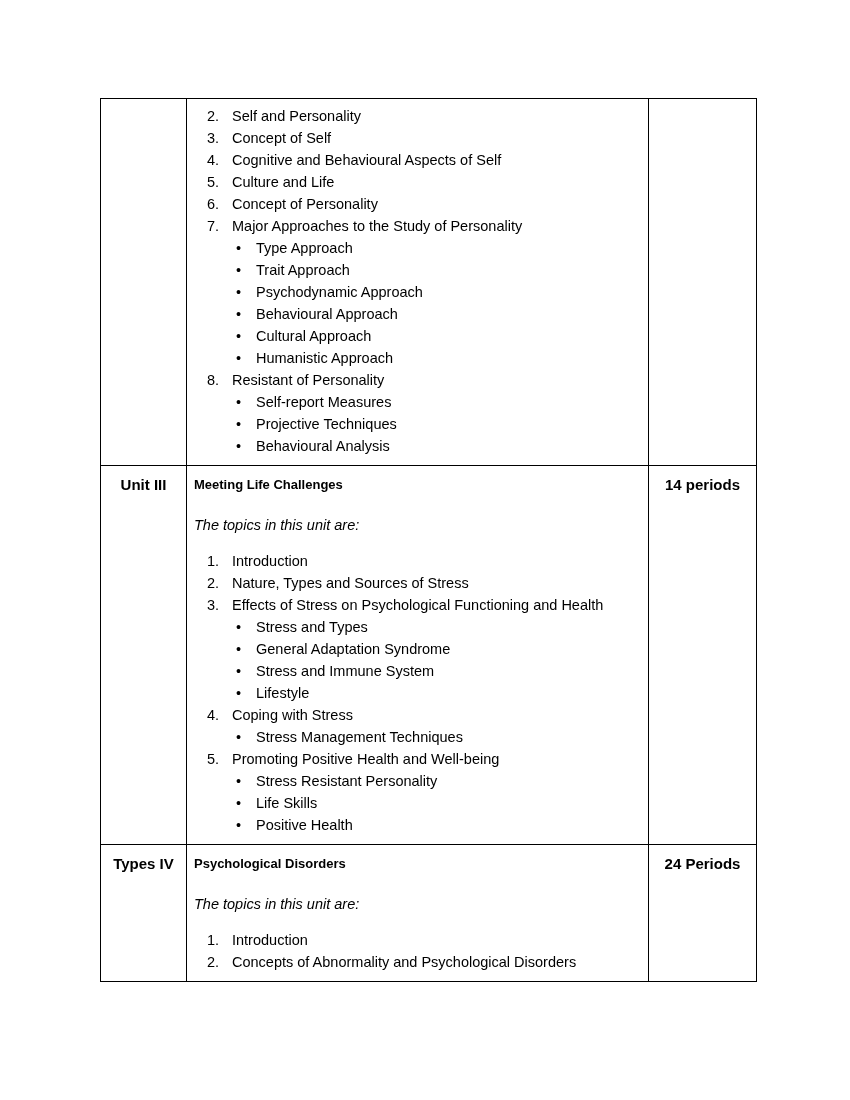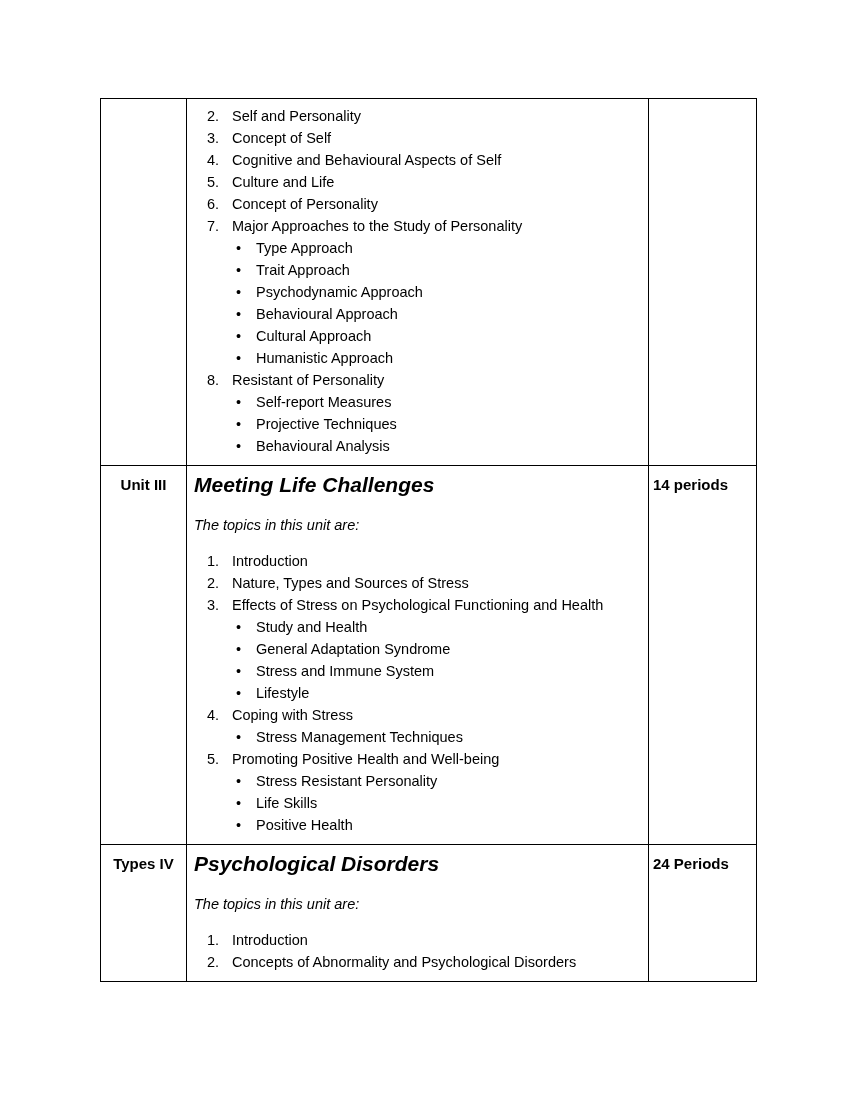--- a/index.html
+++ b/index.html
@@ -49,40 +49,40 @@
     text-align: center;
     font-weight: bold;
     font-size: 15px;
     line-height: 22px;
     padding: 8px 4px 4px 4px;
     white-space: nowrap;
   }
 
   
   .period-cell {
+    text-align: center;
     font-weight: bold;
     font-size: 15px;
     line-height: 22px;
     padding: 8px 4px 4px 4px;
     white-space: nowrap;
   }
 
   
   .body-cell {
     padding: 6px 6px 8px 7px;
     font-size: 14.5px;
     line-height: 22px;
   }
 
   .unit-heading {
     font-weight: bold;
-    font-size: 21px;
+    font-size: 13px;
     line-height: 22px;
     margin: 2px 0 0 0;
-    font-style: italic;
   }
   .unit-intro {
     font-style: italic;
     font-size: 14.5px;
     line-height: 22px;
     margin: 18px 0 0 0;
   }
 
   
   ol.num-list {
@@ -258,21 +258,21 @@
               </li>
               <li class="num-item">
                 <span class="num-marker">3.</span>
                 <span class="num-text justify">Effects of Stress on Psychological Functioning and Health</span>
               </li>
             </ol>
 
             <ul class="bullet-list">
               <li class="bullet-item">
                 <span class="bullet-marker">•</span>
-                <span class="num-text">Study and Health</span>
+                <span class="num-text">Stress and Types</span>
               </li>
               <li class="bullet-item">
                 <span class="bullet-marker">•</span>
                 <span class="num-text">General Adaptation Syndrome</span>
               </li>
               <li class="bullet-item">
                 <span class="bullet-marker">•</span>
                 <span class="num-text">Stress and Immune System</span>
               </li>
               <li class="bullet-item">

